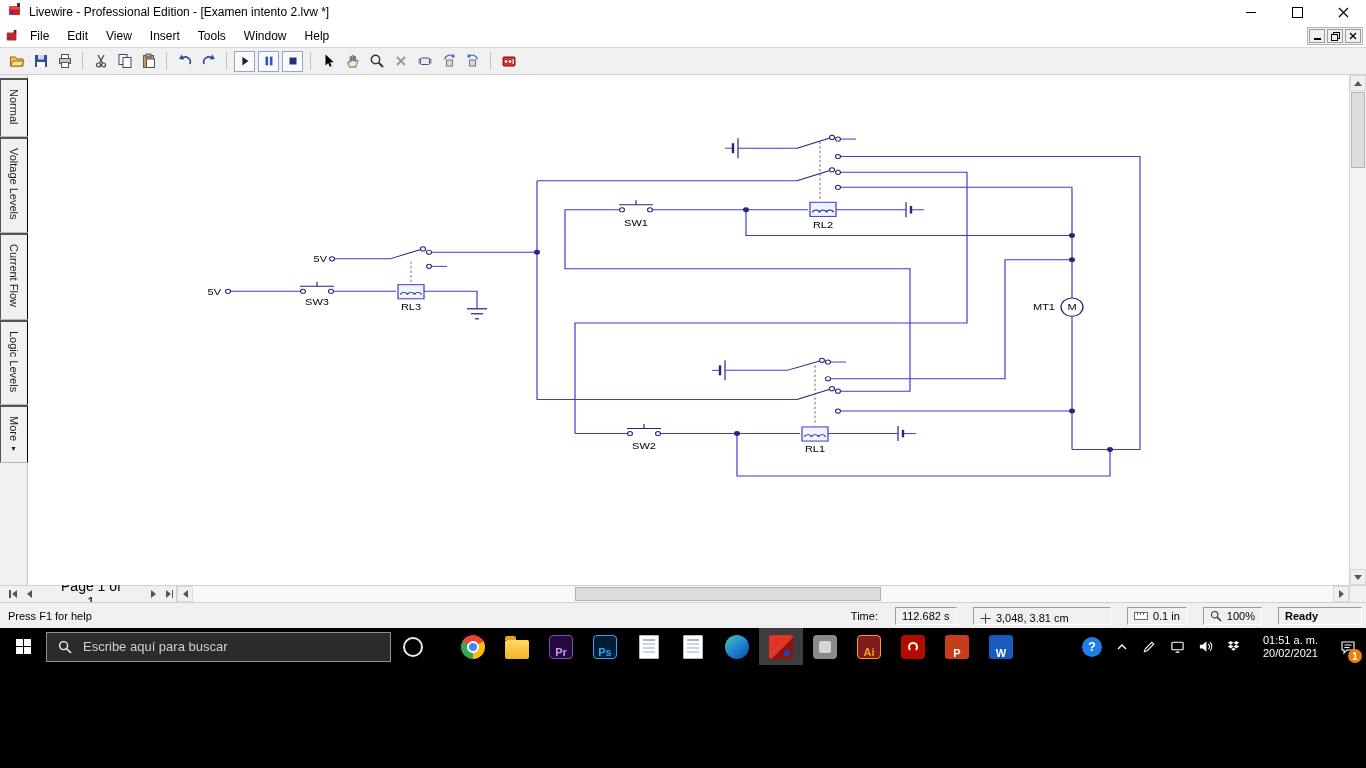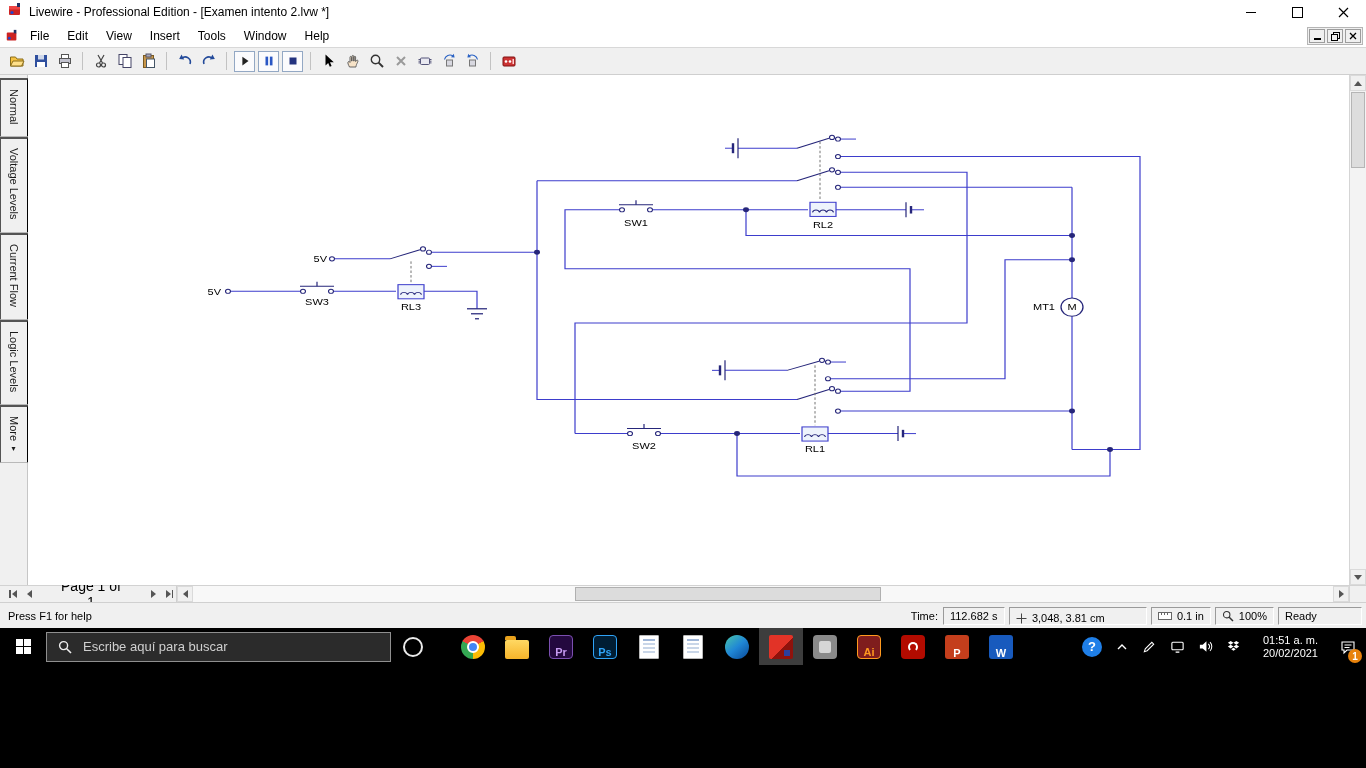--- a/index.html
+++ b/index.html
@@ -62,26 +62,26 @@
   .pager-label{font-size:14px;color:#000;margin:0 18px;text-align:center;}
   .hscroll{flex:1 1 auto;position:relative;background:#f8f8f8;border-left:1px solid #cfcfcf;}
   .hs-arrow{position:absolute;top:0;bottom:0;width:16px;background:#f0f0f0;border:1px solid #dadada;
     display:flex;align-items:center;justify-content:center;box-sizing:border-box;}
   .hs-arrow.left{left:0;}.hs-arrow.right{right:0;}
   .hs-thumb{position:absolute;top:1px;bottom:1px;left:398px;width:306px;background:#dcdcdc;border:1px solid #b0b0b0;box-sizing:border-box;}
   .corner{width:17px;flex:0 0 17px;background:#f0f0f0;border-left:1px solid #d5d5d5;box-sizing:border-box;}
 
   
   .statusbar{height:26px;flex:0 0 26px;background:#f0f0f0;border-top:1px solid #d0d0d0;box-sizing:border-box;
-    display:flex;align-items:center;font-size:11px;color:#000;padding:0 4px;gap:4px;}
+    display:flex;align-items:center;font-size:11px;color:#000;padding:0 4px;gap:16px;}
   .sb-help{flex:1;padding-left:4px;}
   .sb-label{margin-right:1px;}
   .sb-box{border:1px solid;border-color:#9a9a9a #ffffff #ffffff #9a9a9a;background:#f0f0f0;height:18px;
     display:flex;align-items:center;padding:0 6px;gap:5px;box-sizing:border-box;white-space:nowrap;}
-  .sb-time{min-width:62px;}.sb-coords{min-width:138px;align-items:flex-end;}.sb-grid{min-width:58px;}.sb-zoom{min-width:58px;justify-content:space-between;}.sb-ready{min-width:84px;}
+  .sb-time{min-width:62px;}.sb-coords{min-width:138px;align-items:flex-end;}.sb-grid{min-width:58px;}.sb-zoom{min-width:58px;justify-content:space-between;}.sb-ready{min-width:84px;font-weight:bold;}
 
   
   .taskbar{height:37px;flex:0 0 37px;background:#000;display:flex;align-items:center;position:relative;color:#fff;}
   .start-btn{width:46px;height:100%;display:flex;align-items:center;justify-content:center;background:none;border:none;}
   .win-logo{display:grid;grid-template-columns:7px 7px;grid-template-rows:7px 7px;gap:1px;}
   .win-logo span{background:#fff;display:block;}
   .search{width:345px;height:30px;background:#2b2b2b;border:1px solid #8f8f8f;display:flex;align-items:center;
     gap:9px;padding:0 11px;box-sizing:border-box;flex:0 0 auto;}
   .search input{flex:1;background:transparent;border:none;outline:none;color:#d8d8d8;font-size:13px;font-family:"Liberation Sans",sans-serif;}
   .search input::placeholder{color:#cfcfcf;}

